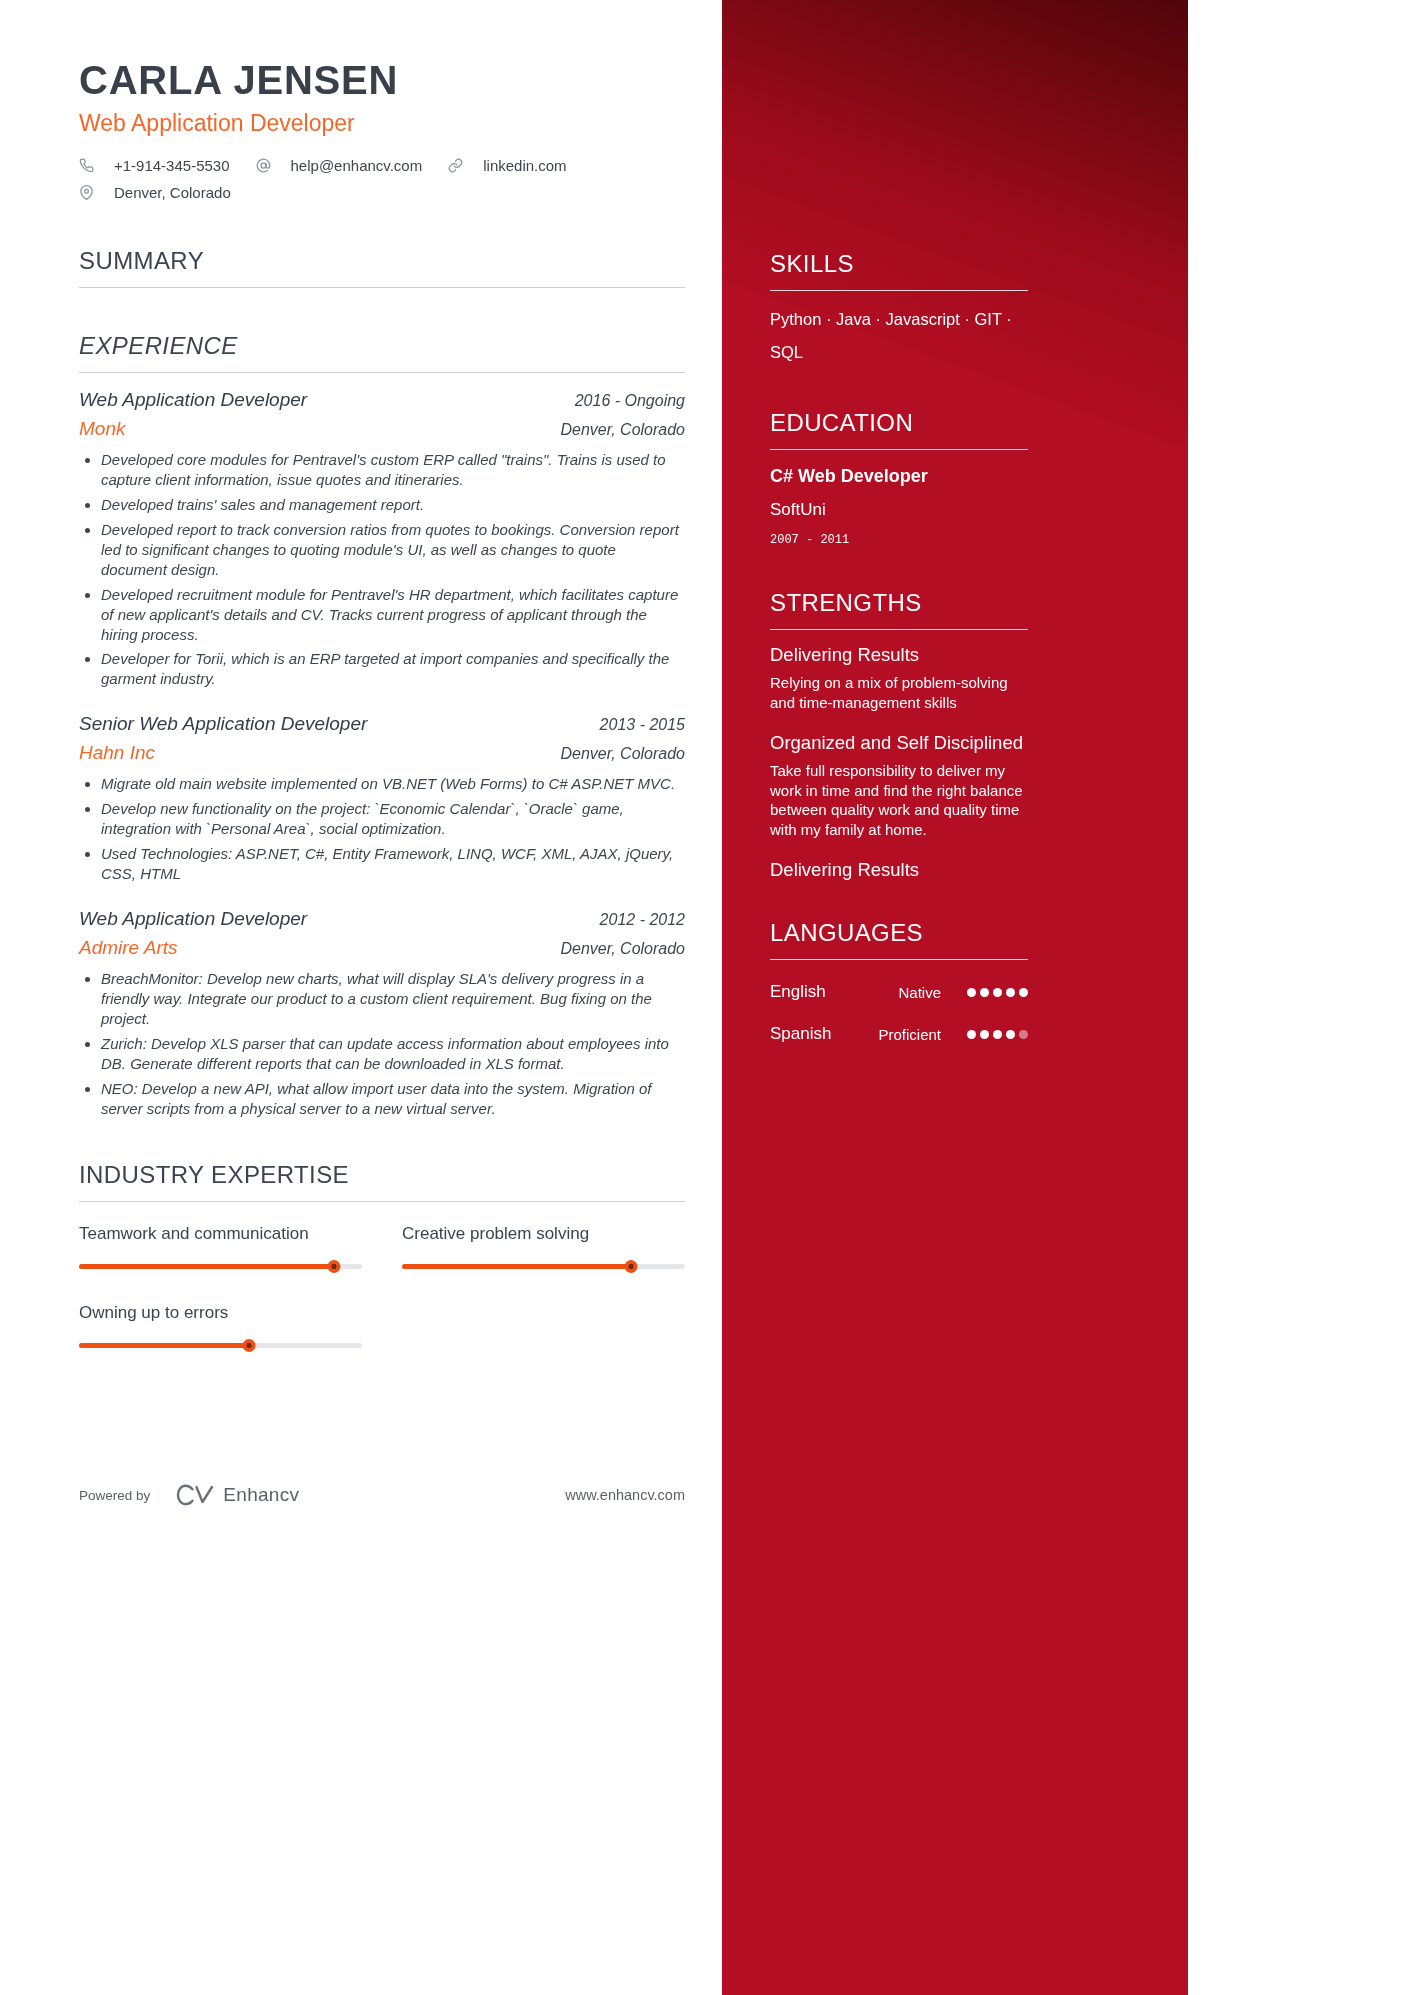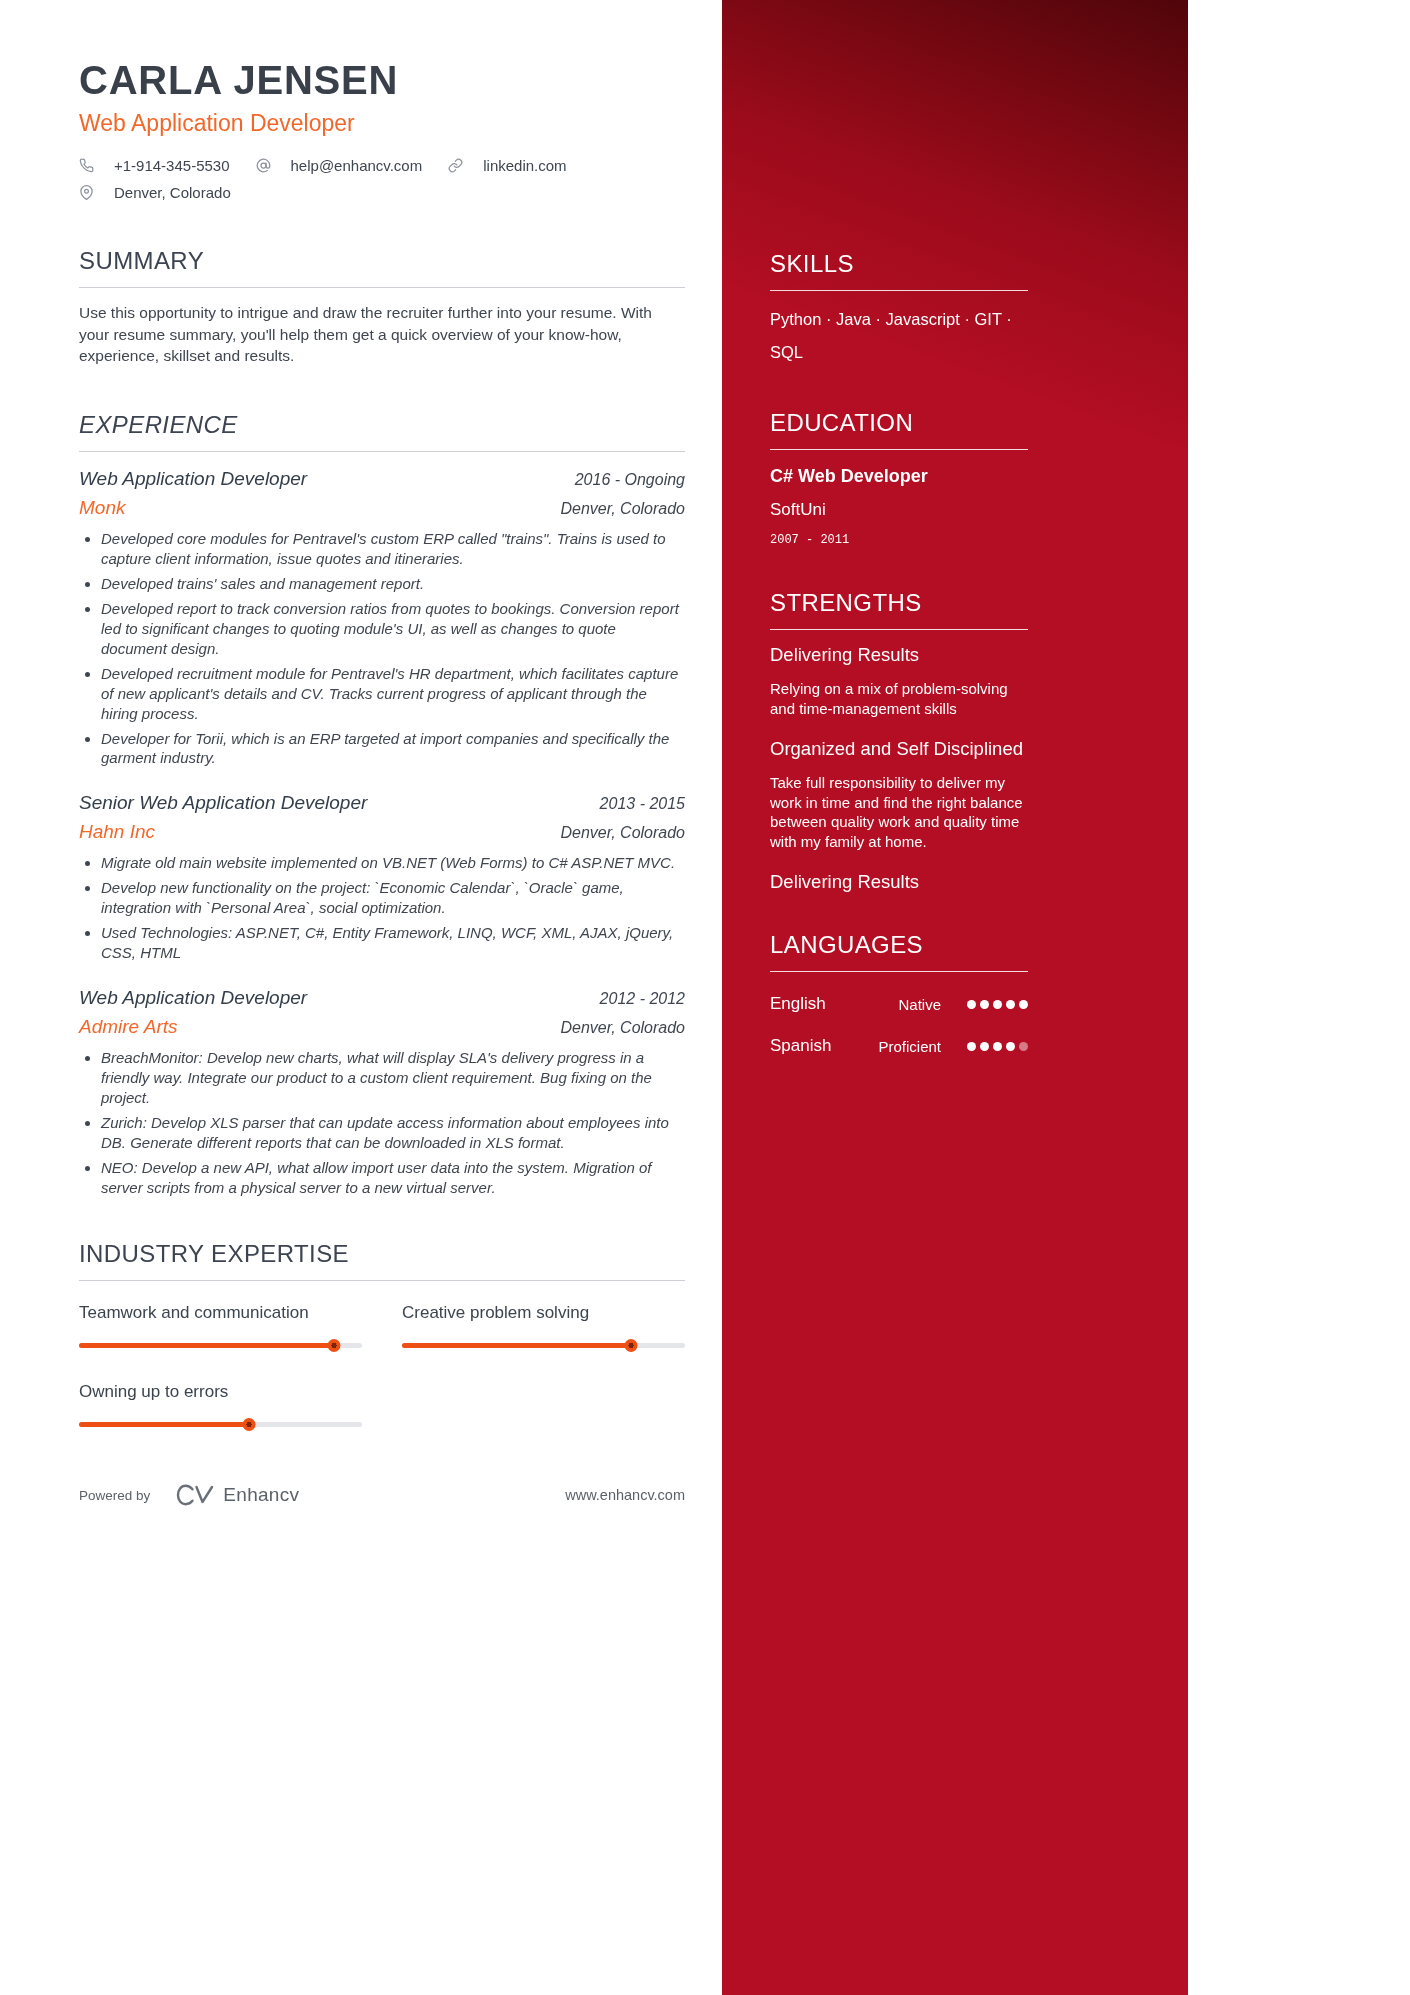--- a/index.html
+++ b/index.html
@@ -93,21 +93,21 @@
 
   .edu-sec { margin-top: 40px; }
   .edu-degree { margin-top: 16px; font-size: 18px; font-weight: 700; }
   .edu-school { margin-top: 13px; font-size: 17px; }
   .edu-dates { margin-top: 13px; font-size: 12px; font-family: Liberation Mono, monospace; }
 
   .strengths-sec { margin-top: 42px; }
   .str-item { margin-top: 14px; }
   .str-item + .str-item { margin-top: 20px; }
   .str-title { font-size: 18.5px; }
-  .str-text { margin-top: 13px; font-size: 15px; line-height: 1.3; }
+  .str-text { margin-top: 7px; font-size: 15px; line-height: 1.3; }
 
   .langs-sec { margin-top: 38px; }
   .lang-row { display: flex; align-items: center; margin-top: 22px; }
   .lang-name { flex: 1; font-size: 17px; }
   .lang-level { font-size: 15px; margin-right: 26px; }
   .dots { display: flex; gap: 4px; }
   .dot { width: 9px; height: 9px; border-radius: 50%; background: #ffffff; }
   .dot.dim { opacity: 0.45; }
 </style>
 </head>
@@ -147,21 +147,20 @@
         <svg width="15" height="15" viewBox="0 0 24 24" fill="none" stroke="#8c939c" stroke-width="2" stroke-linecap="round" stroke-linejoin="round">
             <path d="M21 10c0 7-9 13-9 13s-9-6-9-13a9 9 0 0 1 18 0z"></path>
             <circle cx="12" cy="10" r="3"></circle>
           </svg>
         <span>Denver, Colorado</span>
       </span>
     </div>
 
     <section class="summary-sec">
       <h2 class="section-h">SUMMARY</h2>
-      <p class="summary-text">Use this opportunity to intrigue and draw the recruiter further into your resume. With your resume summary, you'll help them get a quick overview of your know-how, experience, skillset and results.</p>
     </section>
 
     <section class="experience-sec">
       <h2 class="section-h">EXPERIENCE</h2>
 
       <article class="job">
         <div class="job-head">
           <span class="job-title">Web Application Developer</span>
           <span class="job-right">2016 - Ongoing</span>
         </div>

